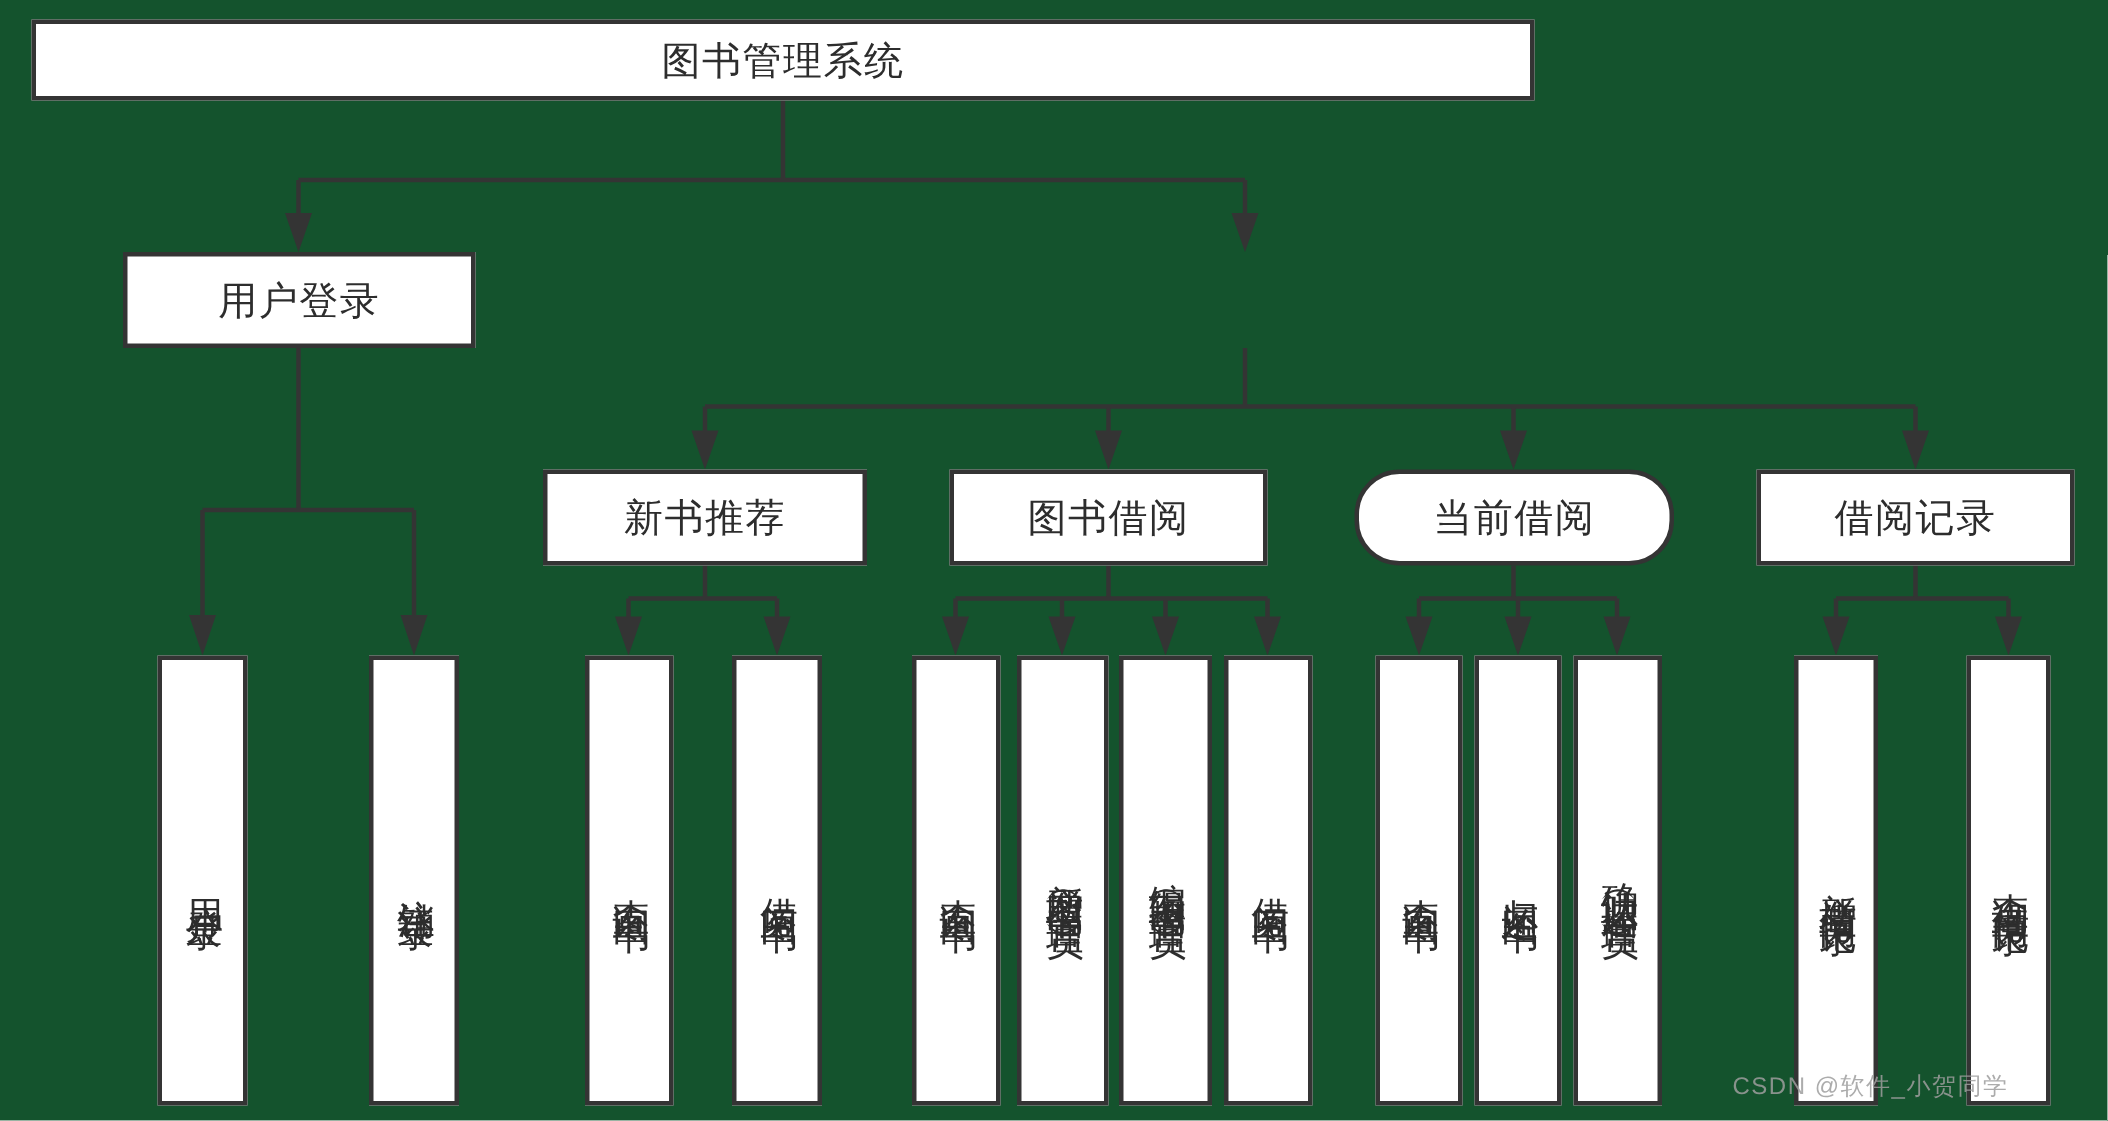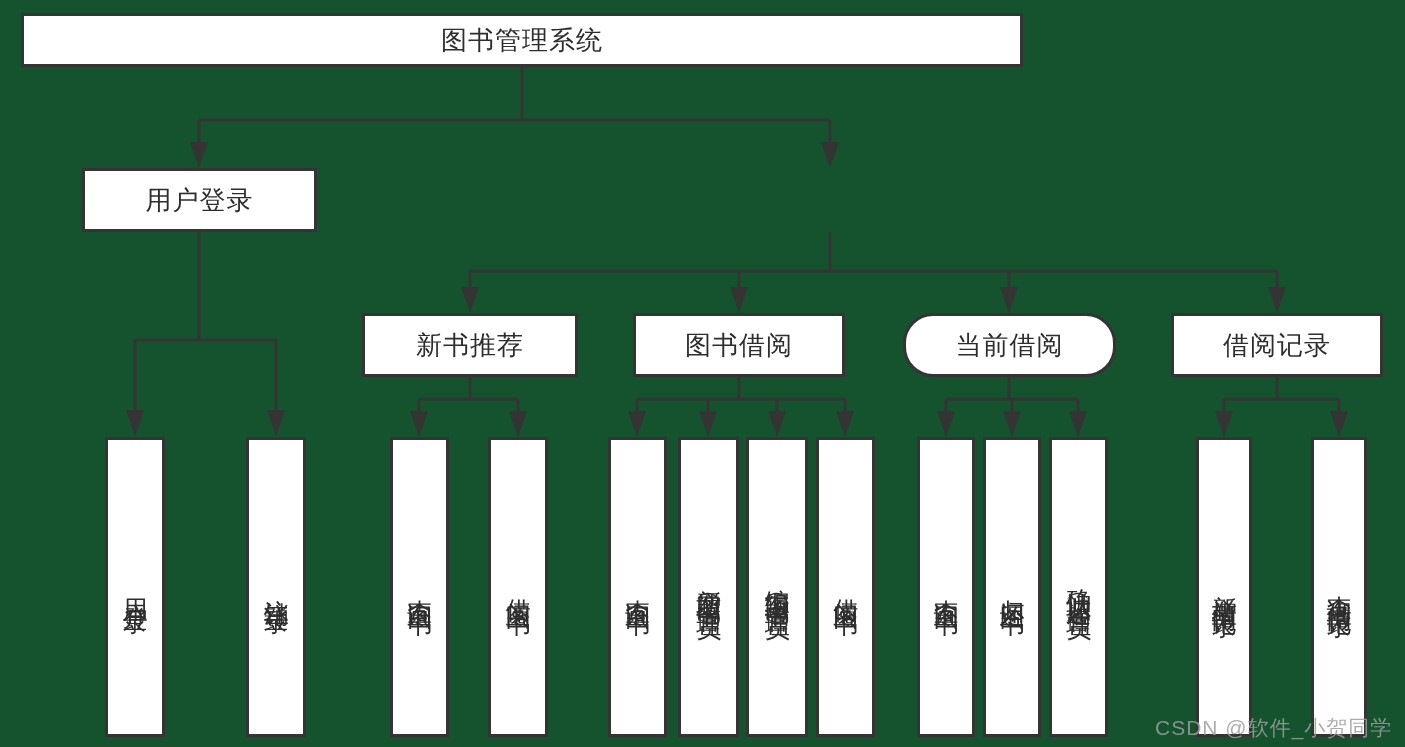--- a/index.html
+++ b/index.html
@@ -42,21 +42,21 @@
   .vtext {
     writing-mode: vertical-rl;
     text-orientation: mixed;
     letter-spacing: 4px;
     line-height: 1.1;
   }
   .watermark {
     position: absolute;
     left: 1155px;
     top: 714px;
-    font-size: 21px;
+    font-size: 16px;
     color: rgba(158, 158, 158, 0.85);
     letter-spacing: 1px;
     z-index: 5;
     white-space: nowrap;
   }
 </style>
 </head>
 <body>
 
 <div class="stage">

